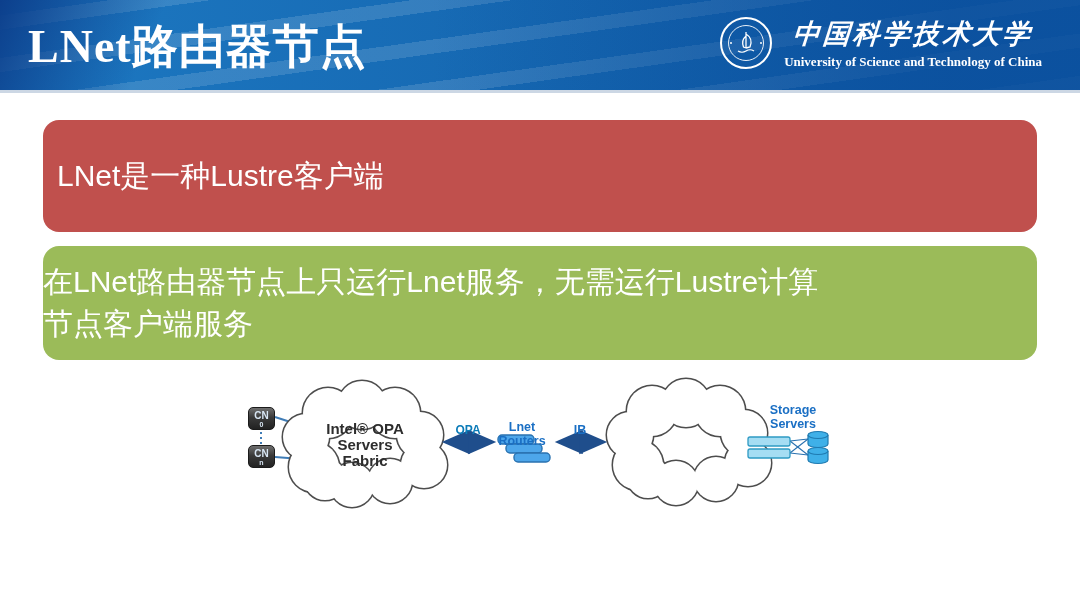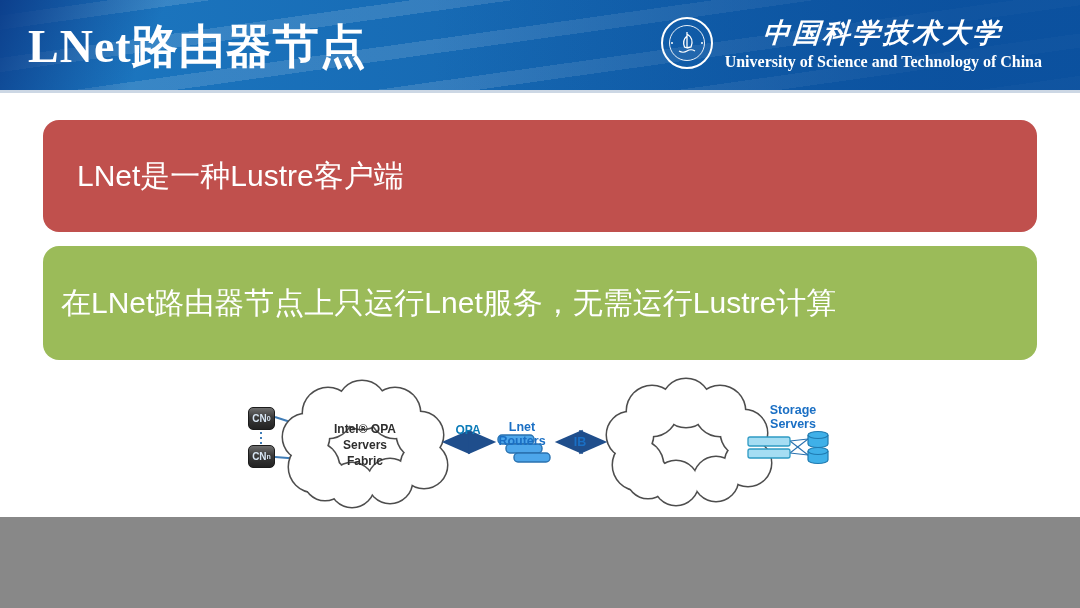--- a/index.html
+++ b/index.html
@@ -1,17 +1,17 @@
 <!DOCTYPE html>
 <html><head>
 <meta charset="utf-8">
 <style>
   * { margin:0; padding:0; box-sizing:border-box; }
   body { font-family:"Liberation Sans", sans-serif; background:#888; }
-  .slide { position:relative; width:1080px; height:517px; background:#ffffff; overflow:hidden; }
+  .slide { position:relative; width:1080px; height:608px; background:#ffffff; overflow:hidden; }
 
   
   .header {
     position:absolute; top:0; left:0; width:1080px; height:93px;
     background:
       linear-gradient(113deg, #0c3f8c 0%, rgba(12,63,140,0) 15%),
       linear-gradient(90deg, rgba(21,102,176,0) 40%, rgba(11,80,158,0.85) 88%),
       repeating-linear-gradient(-8deg, rgba(255,255,255,0.13) 0 14px, rgba(255,255,255,0) 14px 42px),
       linear-gradient(90deg, #1d79c2 0%, #1566b0 55%, #0d57a4 100%);
     border-bottom:3px solid #ccd7e4;
@@ -23,49 +23,49 @@
   }
   .logo { position:absolute; right:38px; top:15px; display:flex; align-items:center; gap:10px; }
   .logo-text { display:flex; flex-direction:column; align-items:center; }
   .logo-cn {
     font-family:"DejaVu Sans", sans-serif; font-weight:bold; font-style:italic;
     font-size:27px; color:#ffffff; letter-spacing:3px; transform:skewX(-4deg);
     white-space:nowrap;
   }
   .logo-en {
     font-family:"Liberation Serif", serif; font-weight:bold;
-    font-size:16px; color:#ffffff; margin-top:2px; white-space:nowrap;
+    font-size:13px; color:#ffffff; margin-top:2px; white-space:nowrap;
   }
 
   
   .red-box {
     position:absolute; left:43px; top:120px; width:994px; height:112px;
     background:#c0504d; border-radius:16px;
-    display:flex; align-items:center; padding-left:34px;
+    display:flex; align-items:center; padding-left:14px;
   }
   .green-box {
     position:absolute; left:43px; top:246px; width:994px; height:114px;
     background:#9bbb59; border-radius:16px;
-    display:flex; flex-direction:column; justify-content:center; padding-left:18px;
+    display:flex; flex-direction:column; justify-content:center; 
   }
   .box-text { color:#ffffff; font-size:30px; line-height:42px; white-space:nowrap; }
 
   
   .diagram { position:absolute; left:230px; top:375px; width:620px; height:145px; }
   .diagram svg { position:absolute; left:0; top:0; }
   .dlabel { position:absolute; text-align:center; font-weight:bold; }
-  .cloud-label { font-size:12px; line-height:16px; color:#2d2d2d;text-align:center; }
+  .cloud-label { font-size:15px; line-height:16px; color:#2d2d2d;text-align:center; }
   .blue-label  { font-size:12.5px; line-height:14px; color:#1a6fc4; }
   .opa-label   { font-size:12px; color:#0b7bb8; }
   .cn-box {
     position:absolute; left:18px; width:27px; height:23px;
     background:linear-gradient(180deg,#6e6e6e 0%,#3a3a3a 45%,#222222 100%);
     border:1px solid #1b1b1b; border-radius:5px;
     display:flex; align-items:center; justify-content:center;
-    color:#d8e6f4; font-size:10px; font-weight:bold;
+    color:#d8e6f4; font-size:10px; font-weight:bold;flex-direction:column;
   }
   .cn-box sub { font-size:7px; }
 </style>
 </head>
 <body>
 
 <div class="slide">
 
   <div class="header">
     <div class="slide-title">LNet路由器节点</div>
@@ -84,20 +84,21 @@
       </div>
     </div>
   </div>
 
   <div class="red-box">
     <div class="box-text">LNet是一种Lustre客户端</div>
   </div>
 
   <div class="green-box">
     <div class="box-text">在LNet路由器节点上只运行Lnet服务，无需运行Lustre计算</div>
+    <div class="box-text">节点客户端服务</div>
   </div>
 
   <div class="diagram">
     <svg width="620" height="145" viewBox="0 0 620 145">
       <defs>
         <marker id="ah" markerWidth="9" markerHeight="8" refX="6.5" refY="3.5" orient="auto-start-reverse">
           <path d="M0,0 L8,3.5 L0,7 z" fill="#1f4e8c"></path>
         </marker>
       </defs>
 
@@ -201,20 +202,20 @@
     <div class="dlabel cloud-label" style="left:75px; top:46px; width:120px;">
       <div>Intel® OPA</div>
       <div>Servers</div>
       <div>Fabric</div>
     </div>
     <div class="dlabel opa-label" style="left:214px; top:48px; width:48px;text-align:center;">OPA</div>
     <div class="dlabel blue-label" style="left:262px; top:45px; width:60px;">
       <div>Lnet</div>
       <div>Routers</div>
     </div>
-    <div class="dlabel blue-label" style="left:332px; top:48px; width:36px;margin-top:12px;">IB</div>
+    <div class="dlabel blue-label" style="left:332px; top:48px; width:36px;">IB</div>
     <div class="dlabel blue-label" style="left:528px; top:28px; width:70px;">
       <div>Storage</div>
       <div>Servers</div>
     </div>
   </div>
 
 </div>
 
 </body></html>

